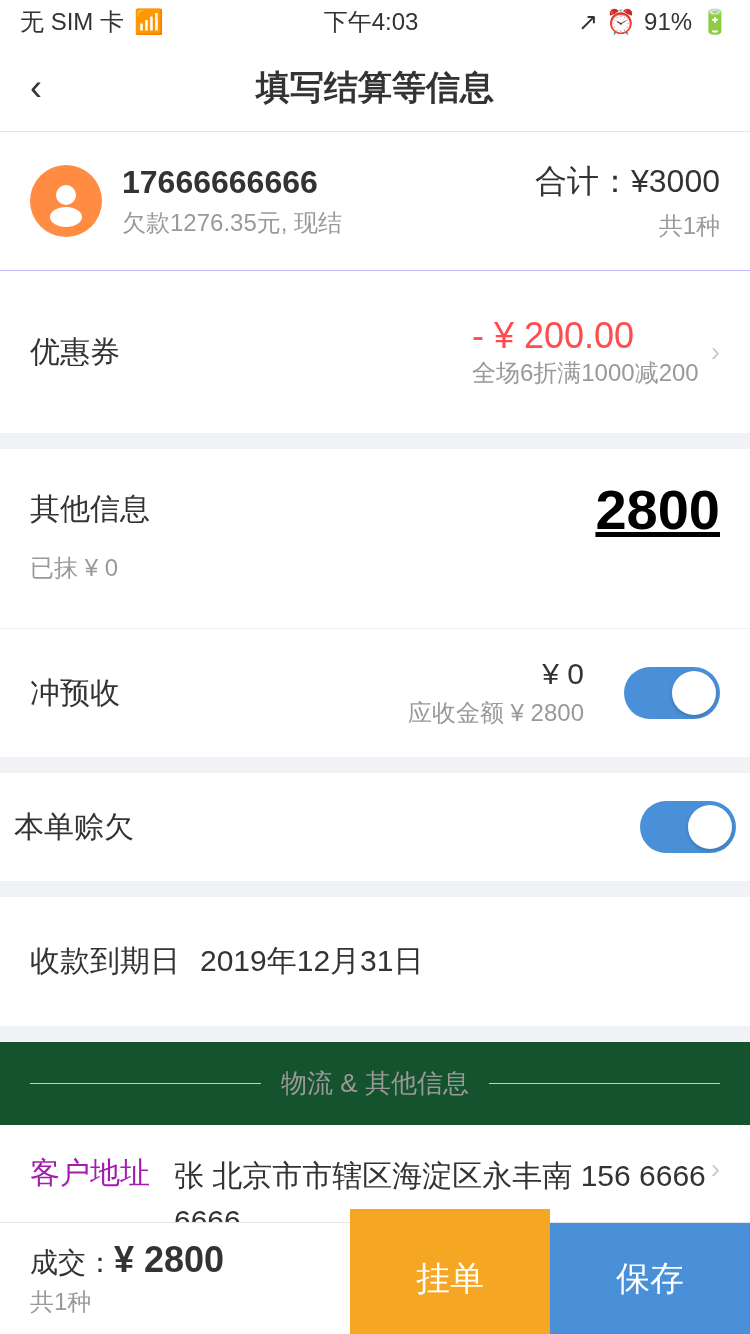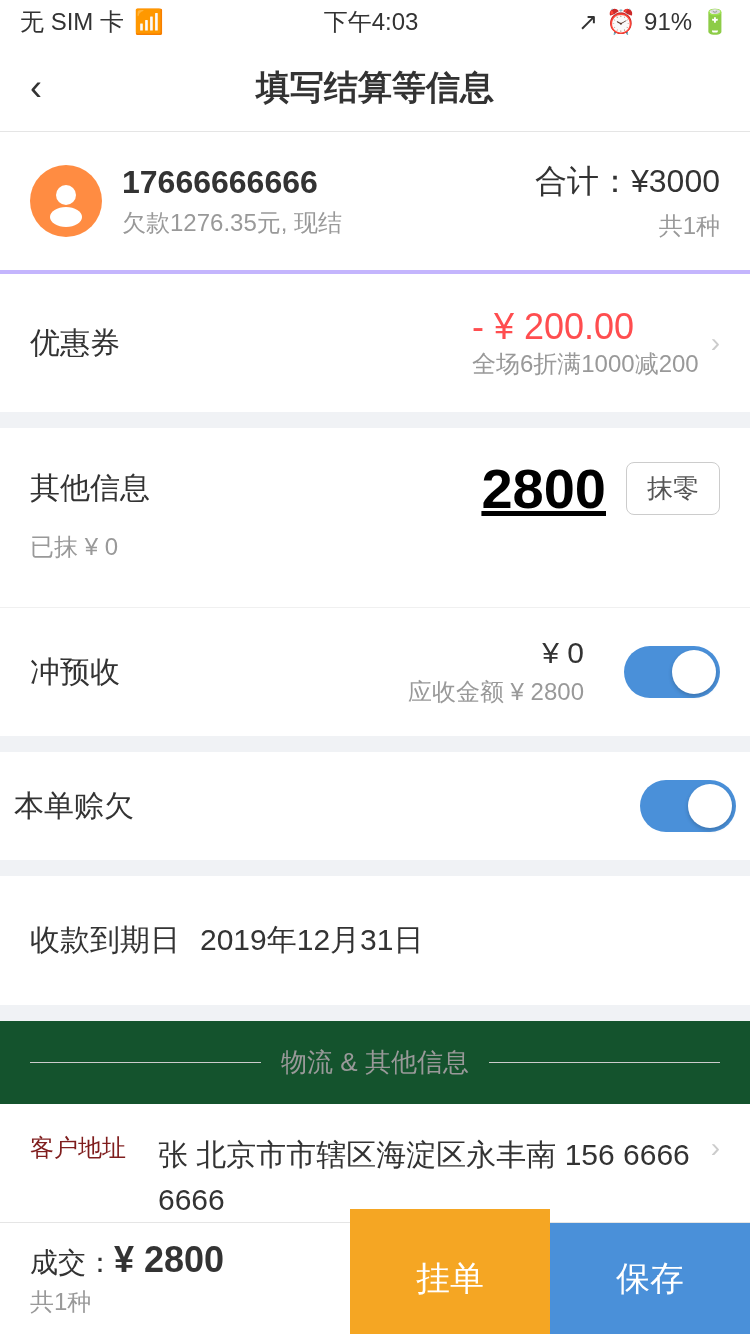--- a/index.html
+++ b/index.html
@@ -89,22 +89,22 @@
     .customer-debt { font-size: 24px; color: #999; margin-top: 6px; }
     .customer-total { text-align: right; }
     .total-amount { font-size: 32px; color: #333; font-weight: 500; }
     .total-count { font-size: 24px; color: #999; margin-top: 6px; }
 
     
     .row-item {
       display: flex;
       align-items: center;
       justify-content: space-between;
-      padding: 32px 30px;
-      border-top: 4px solid #c4b5fd;
+      padding: 44px 30px;
+      border-top: 1px solid #c4b5fd;
     }
     .row-item:first-child { border-top: none; }
     .row-label { font-size: 30px; color: #333; }
     .row-right { display: flex; align-items: center; gap: 12px; }
     .row-value-discount { font-size: 36px; color: #ff4d4f; font-weight: 500; }
     .row-sub-discount { font-size: 24px; color: #999; text-align: right; }
     .chevron-right { color: #ccc; font-size: 28px; }
 
     
     .deal-section {
@@ -210,21 +210,21 @@
     }
 
     
     .address-row {
       background: #fff;
       padding: 28px 30px;
       display: flex;
       align-items: flex-start;
       justify-content: space-between;
     }
-    .address-label { font-size: 24px; color: #7f1d1d; flex-shrink: 0; margin-right: 32px; }
+    .address-label { font-size: 30px; color: #a21caf; flex-shrink: 0; margin-right: 24px; }
     .address-value { font-size: 30px; color: #333; flex: 1; line-height: 1.5; }
 
     
     .bottom-bar {
       position: fixed;
       bottom: 0;
       left: 0;
       width: 750px;
       height: 112px;
       background: #fff;
@@ -319,21 +319,20 @@
       </div>
     </div>
   </div>
 
   <div class="card">
     <div class="deal-section">
       <div class="deal-row">
         <span class="deal-label">其他信息</span>
         <div class="deal-amount-group">
           <span class="deal-amount">2800</span>
-          <button class="round-btn">抹零</button>
         </div>
       </div>
       <div class="deal-sub">已抹  ¥ 0</div>
     </div>
 
     <div class="chong-row">
       <span class="chong-label">冲预收</span>
       <div style="display:flex;align-items:center;gap:20px;">
         <div class="chong-right">
           <span class="chong-value">¥ 0</span>

